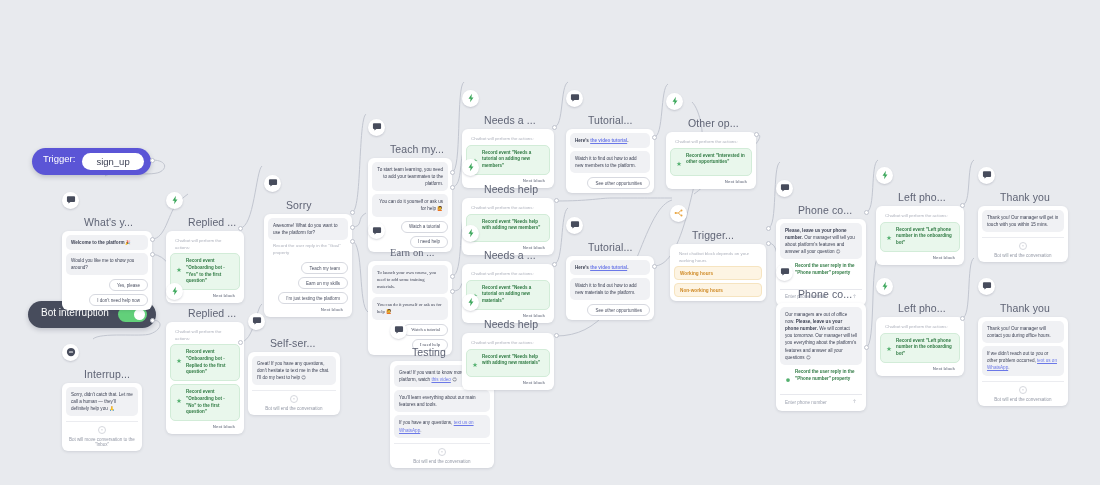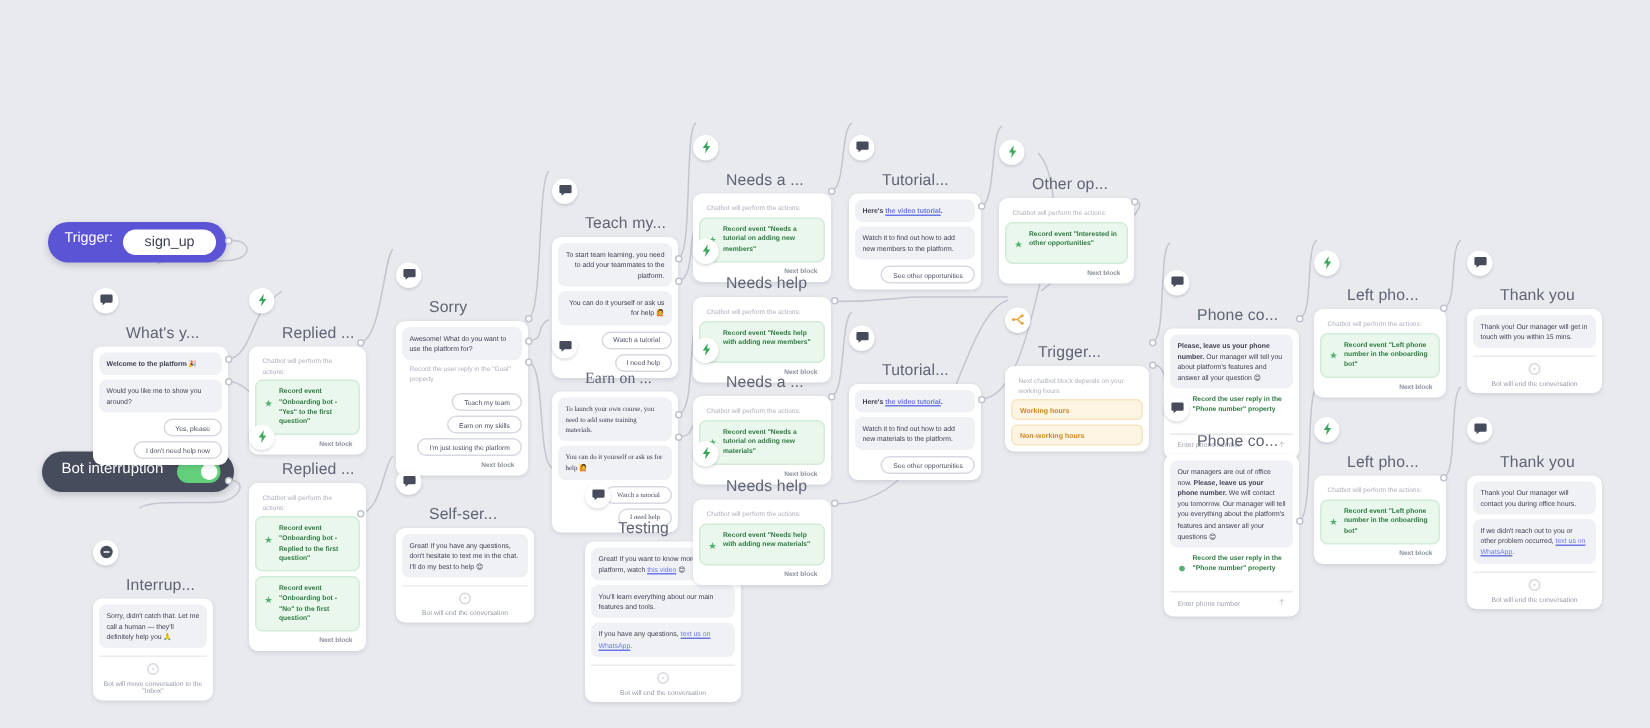--- a/index.html
+++ b/index.html
@@ -246,21 +246,21 @@
         <span class="action-ico"><svg width="6" height="6" viewBox="0 0 16 16">
               <path d="M8 1.5 9.8 6h4.7l-3.8 2.8 1.5 4.7L8 10.7 3.8 13.5l1.5-4.7L1.5 6h4.7z" fill="#53b06e"></path>
             </svg></span>
         <span class="action-txt">Record event "Onboarding bot - "No" to the first question"</span>
       </div>
       <div class="nextblock">Next block</div>
     </div>
   </div>
   <div class="port" style="left:238px;top:340px;"></div>
 
-  <div class="node" style="left:62px;top:340px;width:80px;">
+  <div class="node" style="left:62px;top:324px;width:80px;">
     <div class="node-head">
       <span class="node-icon">
         <svg width="10" height="10" viewBox="0 0 16 16">
             <circle cx="8" cy="8" r="6.6" fill="#474c5c"></circle>
             <rect x="4.6" y="7.2" width="6.8" height="1.6" rx=".8" fill="#fff"></rect>
           </svg>
       </span>
       <span class="node-title">Interrup...</span>
     </div>
     <div class="card">
@@ -289,21 +289,21 @@
         <span class="chip">Earn on my skills</span>
         <span class="chip">I'm just testing the platform</span>
       </div>
       <div class="nextblock">Next block</div>
     </div>
   </div>
   <div class="port" style="left:350px;top:210px;"></div>
   <div class="port" style="left:350px;top:225px;"></div>
   <div class="port" style="left:350px;top:239px;"></div>
 
-  <div class="node" style="left:264px;top:293px;width:92px;">
+  <div class="node" style="left:248px;top:293px;width:92px;">
     <div class="node-head">
       <span class="node-icon">
         <svg width="10" height="10" viewBox="0 0 16 16">
             <path d="M3 2h10a1.5 1.5 0 0 1 1.5 1.5v6A1.5 1.5 0 0 1 13 11H7l-3.2 2.6V11H3A1.5 1.5 0 0 1 1.5 9.5v-6A1.5 1.5 0 0 1 3 2z" fill="#474c5c"></path>
           </svg>
       </span>
       <span class="node-title">Self-ser...</span>
     </div>
     <div class="card">
       <div class="bubble">Great! If you have any questions, don't hesitate to text me in the chat. I'll do my best to help 😊</div>

